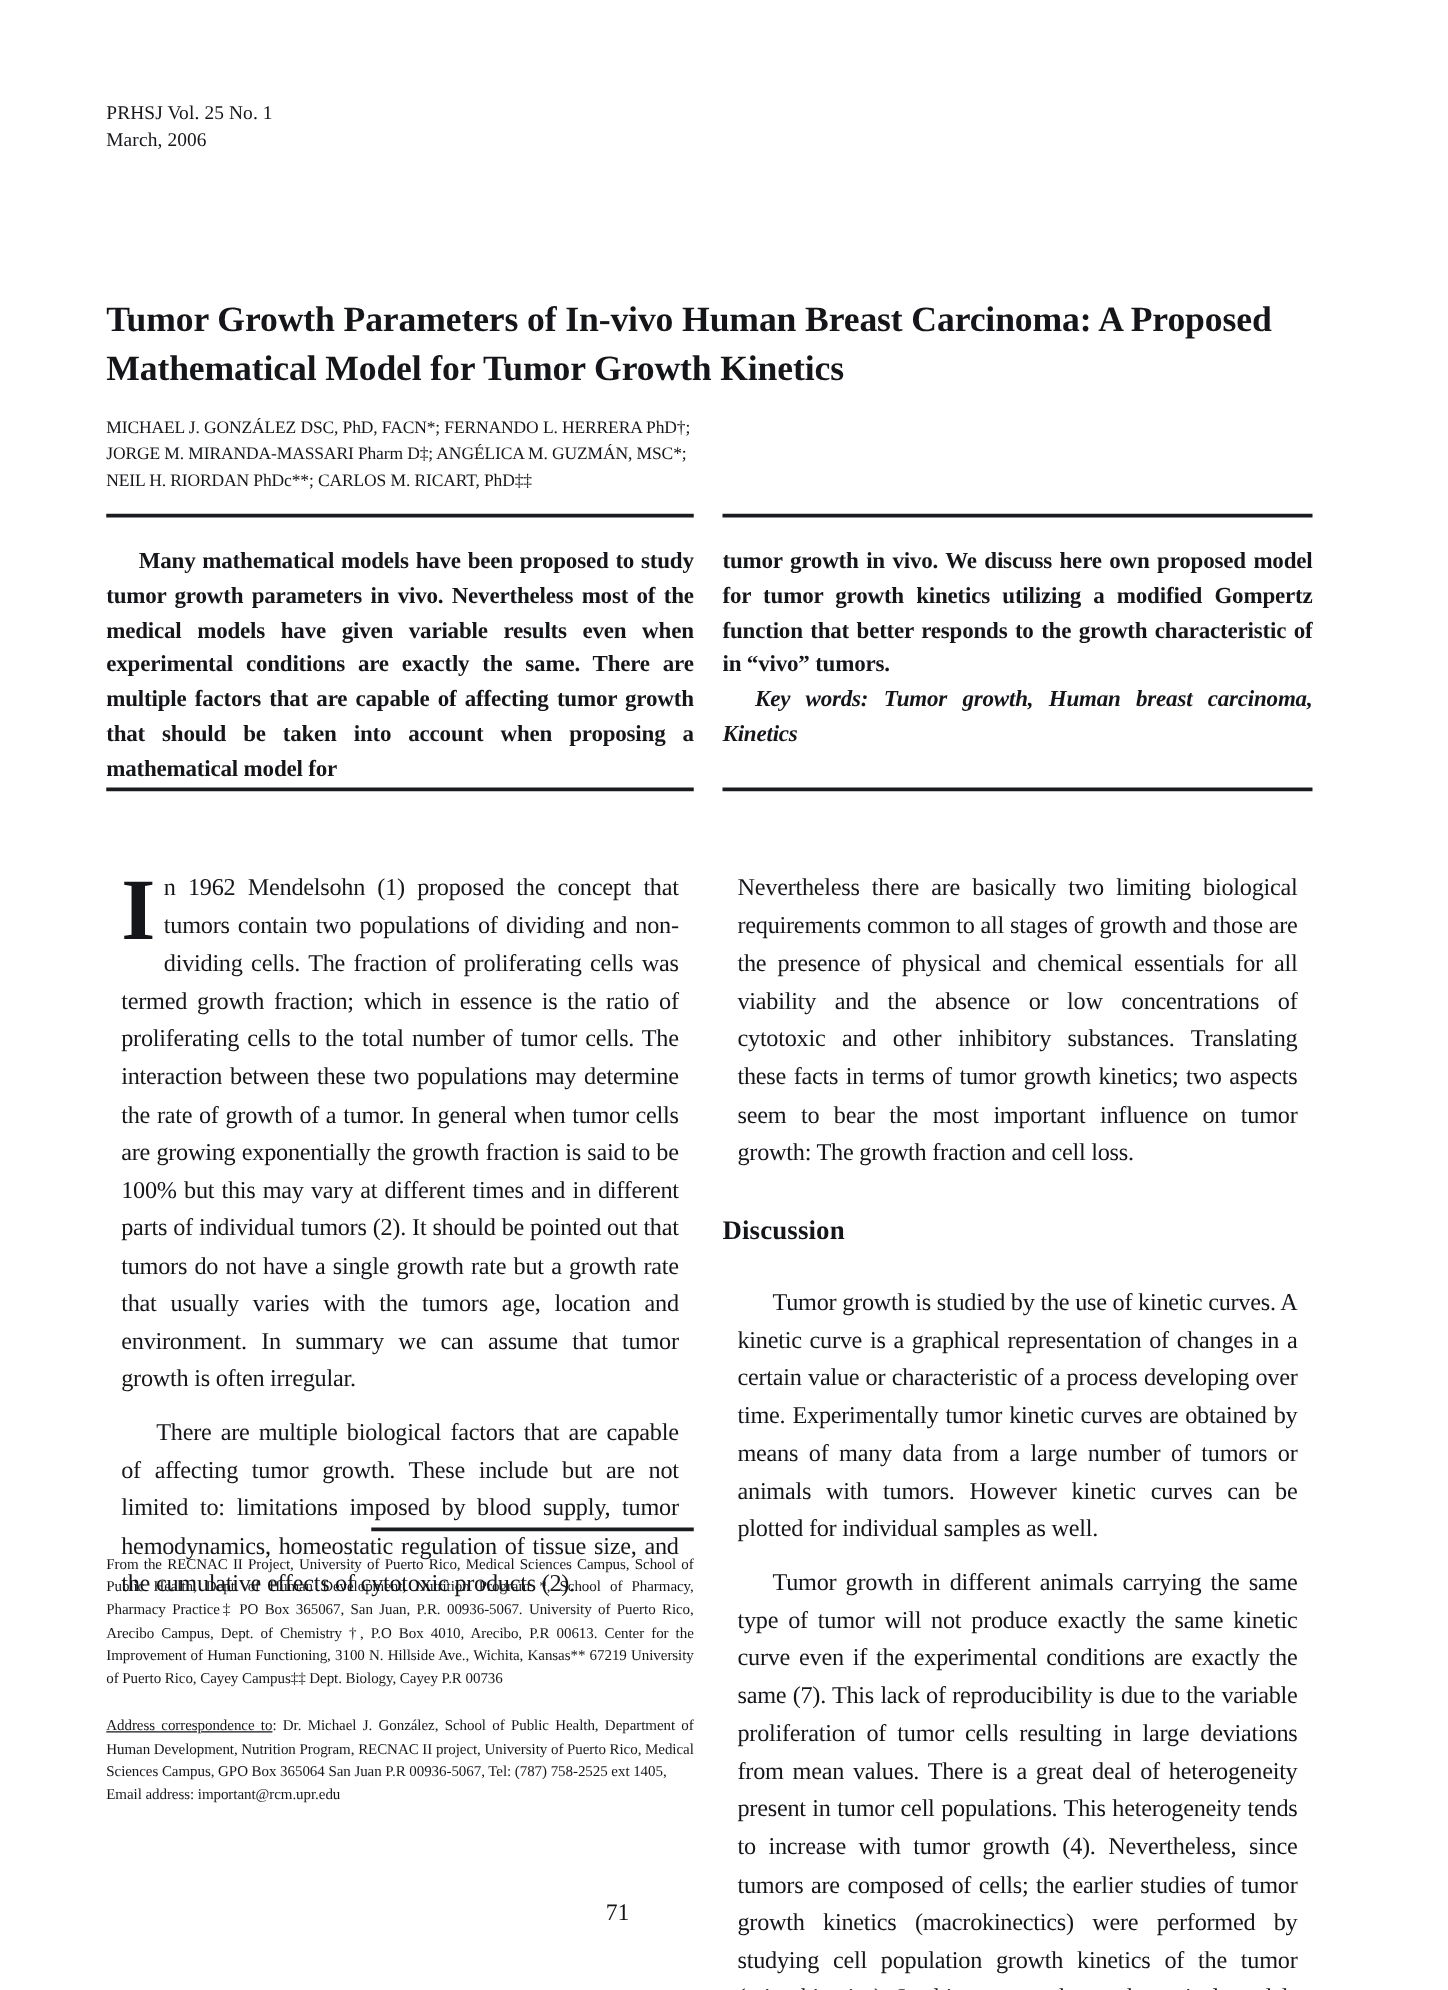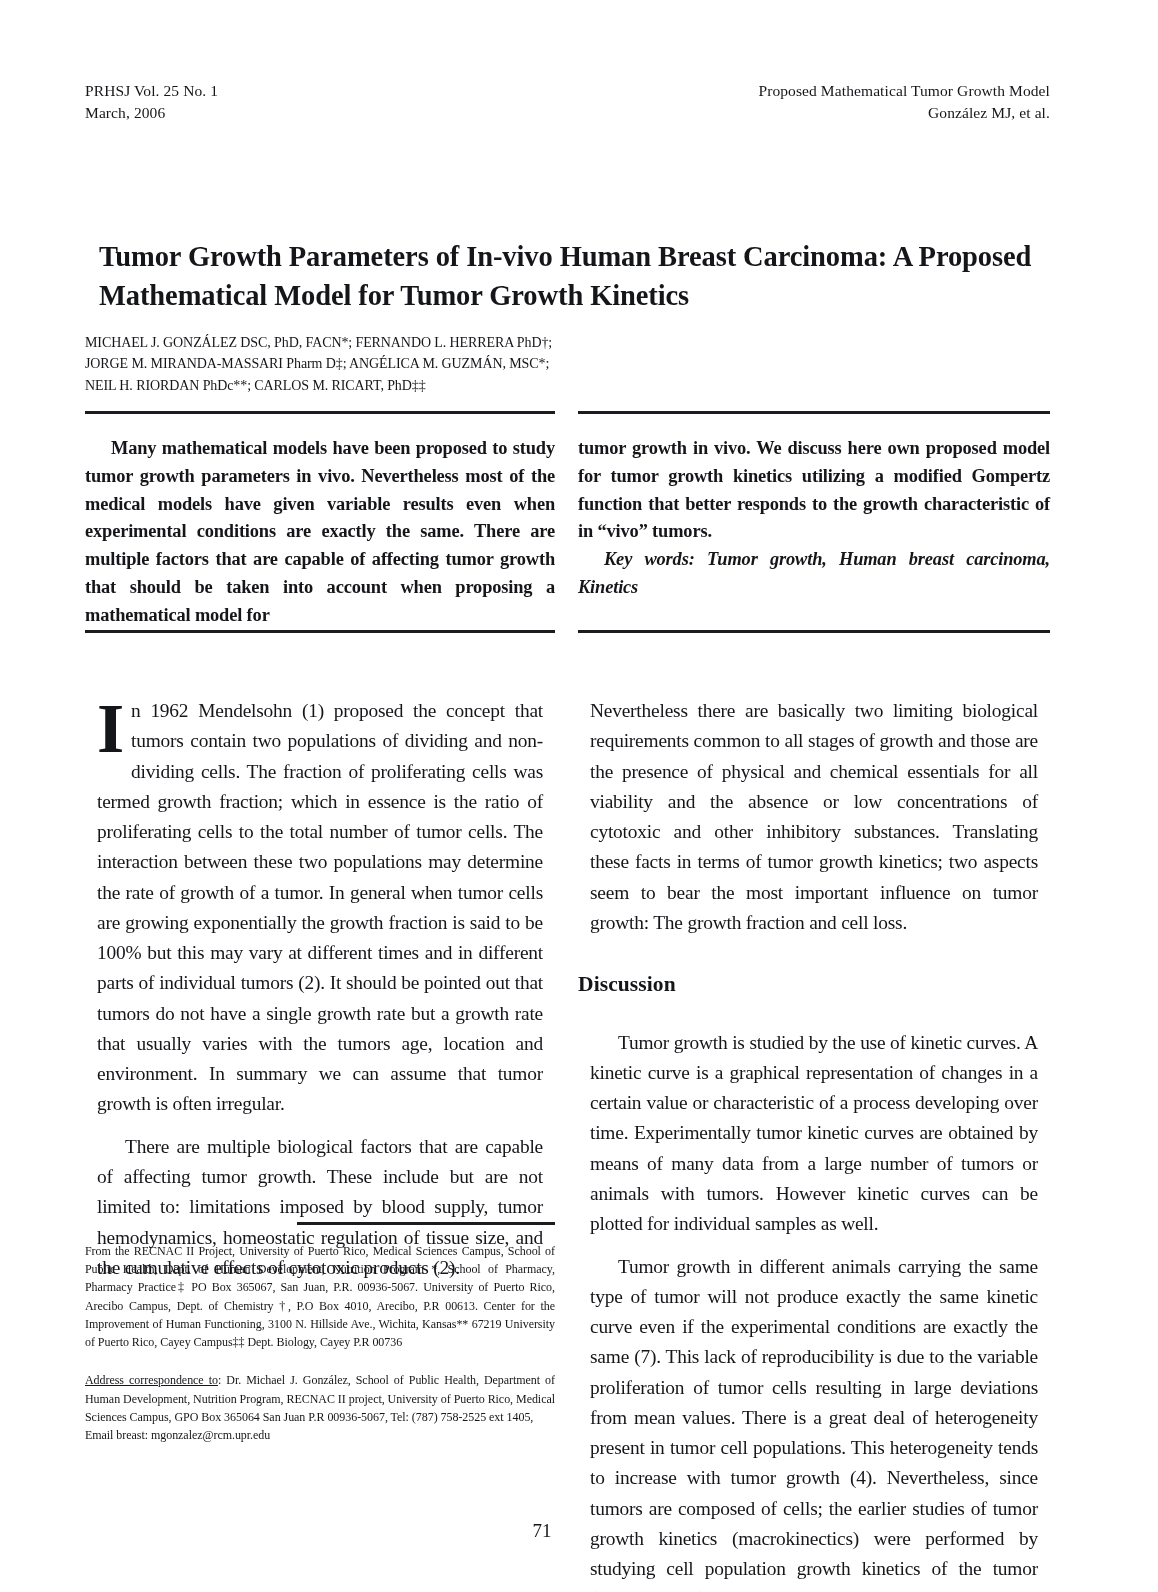--- a/index.html
+++ b/index.html
@@ -76,21 +76,20 @@
   
   .title {
     position: absolute;
     left: 85px;
     top: 218px;
     width: 968px;
     font-size: 28.5px;
     font-weight: bold;
     line-height: 1.38;
     letter-spacing: -0.1px;
-    margin-left: 14px;
   }
 
   
   .authors {
     position: absolute;
     left: 85px;
     top: 332px;
     width: 968px;
     font-size: 14px;
     line-height: 1.52;
@@ -209,37 +208,32 @@
   .u { text-decoration: underline; }
 
   
   .pageno {
     position: absolute;
     left: 0;
     top: 1520px;
     width: 988px;
     text-align: center;
     font-size: 19px;
-    padding-left: 48px;
   }
 </style>
 </head>
 <body>
 
 <div class="page">
 
   <div class="runhead">
     <div class="rh-left">
       <span class="rh-line">PRHSJ Vol. 25 No. 1</span>
       <span class="rh-line">March, 2006</span>
     </div>
-    <div class="rh-right">
-      <span class="rh-line">Proposed Mathematical Tumor Growth Model</span>
-      <span class="rh-line">González MJ, et al.</span>
-    </div>
   </div>
 
 
   <h1 class="title">Tumor Growth Parameters of In-vivo Human Breast Carcinoma:  A Proposed Mathematical Model for Tumor Growth Kinetics</h1>
 
   <div class="authors">
     <span class="aline">MICHAEL J. GONZÁLEZ DSC, PhD, FACN*; FERNANDO L. HERRERA PhD†;</span>
     <span class="aline">JORGE M. MIRANDA-MASSARI Pharm D‡; ANGÉLICA M. GUZMÁN, MSC*;</span>
     <span class="aline">NEIL H. RIORDAN PhDc**; CARLOS M. RICART,  PhD‡‡</span>
   </div>
@@ -265,18 +259,18 @@
     <p>Nevertheless there are basically two limiting biological requirements common to all stages of growth and those are the presence of physical and chemical essentials for all viability and the absence or low concentrations of cytotoxic and other inhibitory substances.  Translating these facts in terms of tumor growth kinetics; two aspects seem to bear the most important influence on tumor growth: The growth fraction and cell loss.</p>
     <h2 class="sec-head">Discussion</h2>
     <p class="ind">Tumor growth is studied by the use of kinetic curves. A kinetic curve is a graphical representation of changes in a certain value or characteristic of a process developing over time. Experimentally tumor kinetic curves are obtained by means of many data from a large number of tumors or animals with tumors. However kinetic curves can be plotted for individual samples as well.</p>
     <p class="ind">Tumor growth in different animals carrying the same type of tumor will not produce exactly the same kinetic curve even if the experimental conditions are exactly the same (7).  This lack of reproducibility is due to the variable proliferation of tumor cells resulting in large deviations from mean values.  There is a great deal of heterogeneity present in tumor cell populations.  This heterogeneity tends to increase with tumor growth (4).  Nevertheless, since tumors are composed of cells; the earlier studies of tumor growth kinetics (macrokinectics) were performed by studying cell population growth kinetics of the tumor (microkinetics).  In this manner the mathematical models derived were to describe the way in which the number of</p>
   </div>
 
   <div class="foot-rule"></div>
   <div class="footnote">
     <p>From the RECNAC II Project, University of Puerto Rico, Medical Sciences Campus, School of Public Health, Dept. of Human Development, Nutrition Program *, School of Pharmacy, Pharmacy Practice‡ PO Box 365067, San Juan, P.R.  00936-5067. University of Puerto Rico, Arecibo Campus, Dept. of Chemistry †, P.O Box 4010, Arecibo, P.R 00613. Center for the Improvement of Human Functioning, 3100 N. Hillside Ave., Wichita, Kansas** 67219 University of Puerto Rico, Cayey Campus‡‡ Dept. Biology, Cayey P.R 00736</p>
     <p><span class="u">Address correspondence to</span><span>: Dr. Michael J. González, School of Public Health, Department of Human Development, Nutrition Program, RECNAC II project, University of Puerto Rico, Medical Sciences Campus, GPO Box 365064 San Juan P.R 00936-5067, Tel: (787) 758-2525 ext 1405,</span></p>
-    <p style="margin-top:0">Email breast: mgonzalez@rcm.upr.edu</p>
+    <p style="margin-top:0">Email address: important@rcm.upr.edu</p>
   </div>
 
   <div class="pageno">71</div>
 
 </div>
 
 </body></html>

